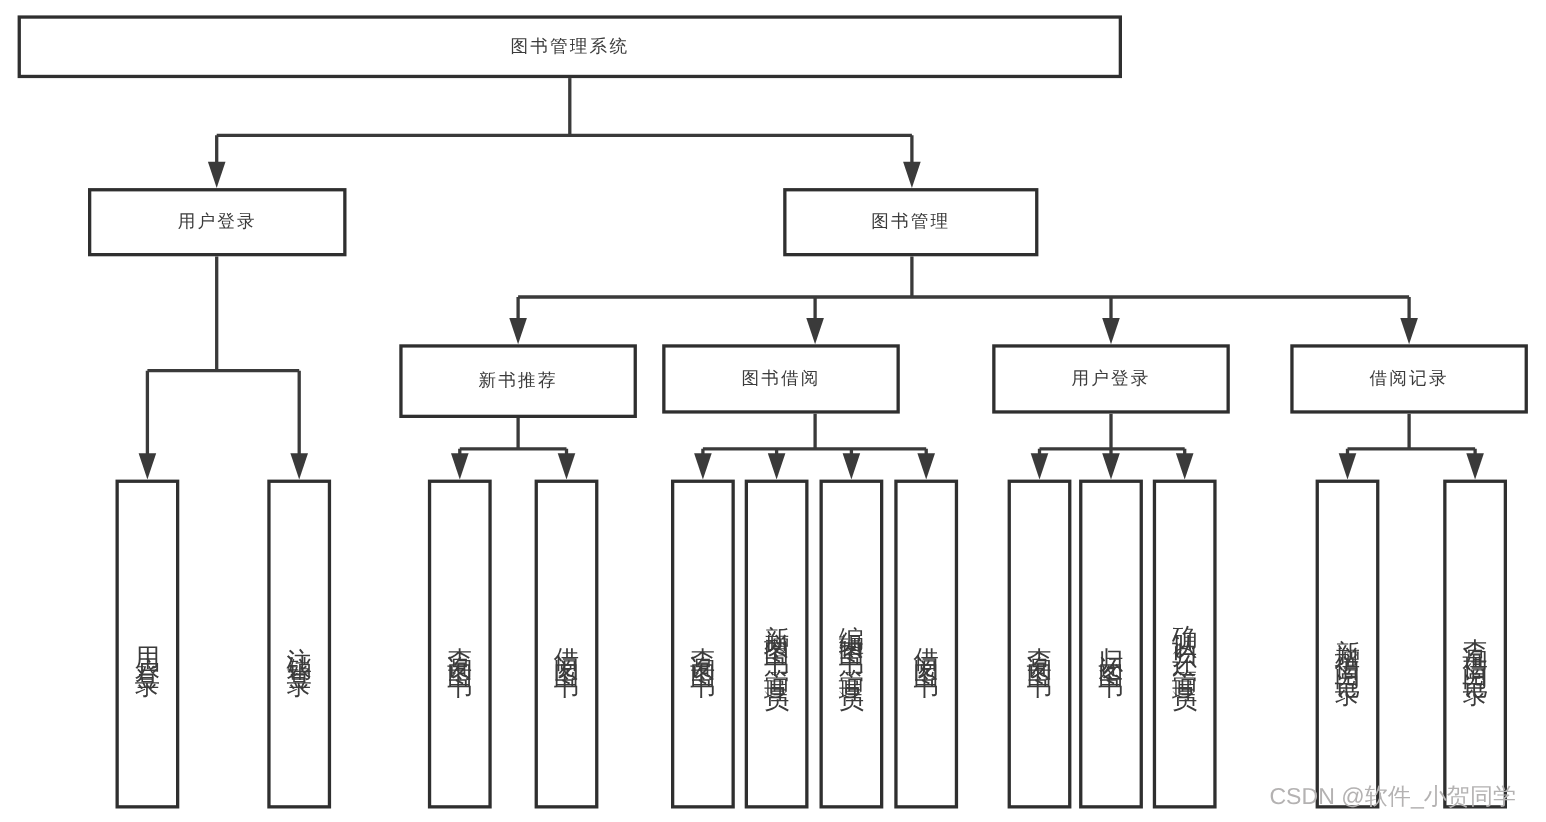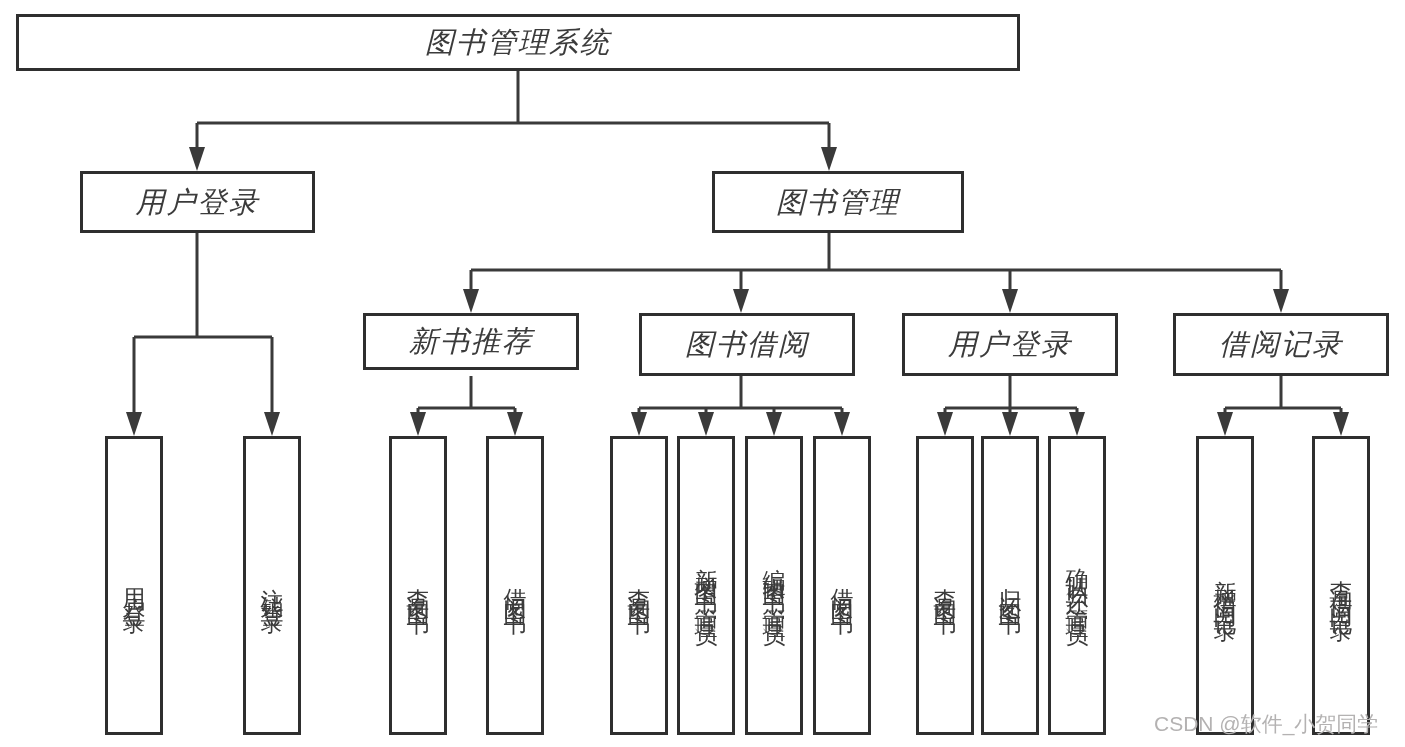--- a/index.html
+++ b/index.html
@@ -38,25 +38,24 @@
     position: absolute;
     background: var(--bg);
     border: 3px solid var(--border);
     display: flex;
     align-items: center;
     justify-content: center;
     color: var(--text);
     z-index: 2;
   }
   .node.h span {
-    font-size: 29px;
+    font-size: 16px;
     letter-spacing: 2px;
     white-space: nowrap;
     line-height: 1;
-    font-style: italic;
   }
   .node.v span {
     writing-mode: vertical-rl;
     text-orientation: mixed;
     font-size: 23px;
     letter-spacing: 8px;
     line-height: 1;
     white-space: nowrap;
   }
   .watermark {
@@ -110,28 +109,28 @@
     <polygon points="1333,412 1349,412 1341,436"></polygon>
   </svg>
 
   <div class="node h" style="left:16px;top:14px;width:1004px;height:57px">
     <span>图书管理系统</span>
   </div>
 
   <div class="node h" style="left:80px;top:171px;width:235px;height:62px">
     <span>用户登录</span>
   </div>
-  <div class="node h" style="left:712px;top:171px;width:252px;height:62px">
+  <div class="node h" style="left:712px;top:171px;width:232px;height:62px">
     <span>图书管理</span>
   </div>
 
-  <div class="node h" style="left:363px;top:313px;width:216px;height:57px">
+  <div class="node h" style="left:363px;top:313px;width:216px;height:67px">
     <span>新书推荐</span>
   </div>
-  <div class="node h" style="left:639px;top:313px;width:216px;height:63px">
+  <div class="node h" style="left:602px;top:313px;width:216px;height:63px">
     <span>图书借阅</span>
   </div>
   <div class="node h" style="left:902px;top:313px;width:216px;height:63px">
     <span>用户登录</span>
   </div>
   <div class="node h" style="left:1173px;top:313px;width:216px;height:63px">
     <span>借阅记录</span>
   </div>
 
   <div class="node v" style="left:105px;top:436px;width:58px;height:299px">

